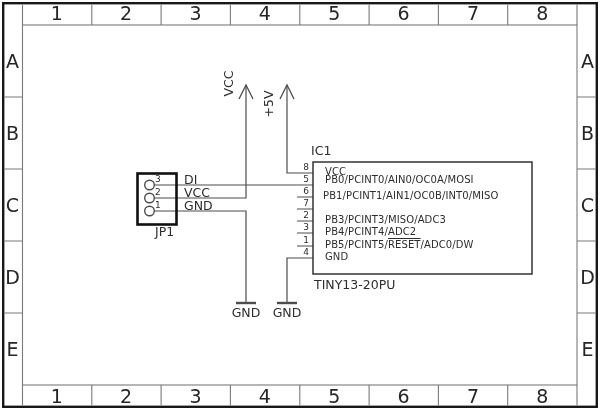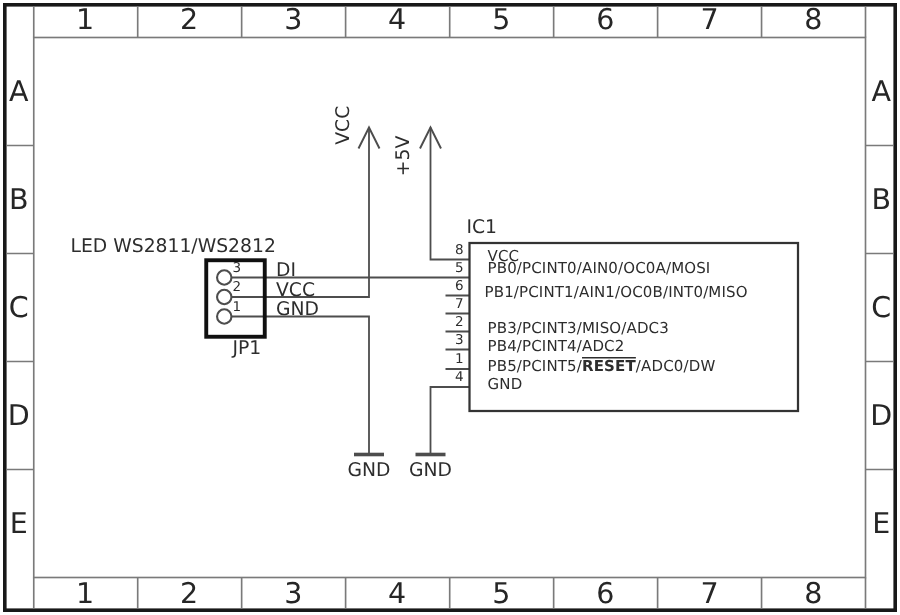--- a/index.html
+++ b/index.html
@@ -13,21 +13,21 @@
   .fcell{
     position:absolute;display:flex;align-items:center;justify-content:center;
     font-size:19px;color:#262626;line-height:1;
   }
   .lbl{font-size:12.5px;line-height:13px;}
   .pnum{font-size:9px;line-height:11px;}
   .icname{font-size:10px;line-height:12px;letter-spacing:0.1px;}
   .icnum{font-size:9px;line-height:11px;width:24px;text-align:right;}
   .rot{transform:rotate(-90deg);width:40px;height:13px;}
   .ctr{text-align:center;width:41px;}
-  .ovl{text-decoration:overline;font-weight:bold;}
+  .ovl{text-decoration:overline;}
 </style>
 </head>
 <body>
 
 <div id="stage">
 
   <svg width="600" height="410" viewBox="0 0 600 410">
 
     <g fill="none">
       <rect x="3.2" y="3.2" width="593.6" height="403.6" stroke="#181818" stroke-width="2.4"></rect>
@@ -93,35 +93,35 @@
   <div class="fcell" style="left:3px;top:169px;width:19px;height:72px">C</div>
   <div class="fcell" style="left:3px;top:241px;width:19px;height:72px">D</div>
   <div class="fcell" style="left:3px;top:313px;width:19px;height:72px">E</div>
 
   <div class="fcell" style="left:578px;top:25px;width:19px;height:72px">A</div>
   <div class="fcell" style="left:578px;top:97px;width:19px;height:72px">B</div>
   <div class="fcell" style="left:578px;top:169px;width:19px;height:72px">C</div>
   <div class="fcell" style="left:578px;top:241px;width:19px;height:72px">D</div>
   <div class="fcell" style="left:578px;top:313px;width:19px;height:72px">E</div>
 
-  <div class="txt lbl" style="left:47px;top:157px">LED WS2811/WS2812</div>
   <div class="txt pnum" style="left:155px;top:174px">3</div>
   <div class="txt pnum" style="left:155px;top:187px">2</div>
   <div class="txt pnum" style="left:155px;top:200px">1</div>
   <div class="txt lbl" style="left:184px;top:173px">DI</div>
   <div class="txt lbl" style="left:184px;top:186px">VCC</div>
   <div class="txt lbl" style="left:184px;top:199px">GND</div>
   <div class="txt lbl" style="left:155px;top:225px">JP1</div>
 
   <div class="txt lbl rot" style="left:208px;top:70px">VCC</div>
   <div class="txt lbl rot" style="left:248px;top:91px">+5V</div>
   <div class="txt lbl ctr" style="left:225.5px;top:306px">GND</div>
   <div class="txt lbl ctr" style="left:266.5px;top:306px">GND</div>
 
   <div class="txt lbl" style="left:311px;top:144px">IC1</div>
+  <div class="txt lbl" style="left:314px;top:278px">TINY13-20PU</div>
 
   <div class="txt icnum" style="left:285px;top:162px">8</div>
   <div class="txt icnum" style="left:285px;top:174px">5</div>
   <div class="txt icnum" style="left:285px;top:186px">6</div>
   <div class="txt icnum" style="left:285px;top:198px">7</div>
   <div class="txt icnum" style="left:285px;top:210px">2</div>
   <div class="txt icnum" style="left:285px;top:222px">3</div>
   <div class="txt icnum" style="left:285px;top:235px">1</div>
   <div class="txt icnum" style="left:285px;top:247px">4</div>
 

